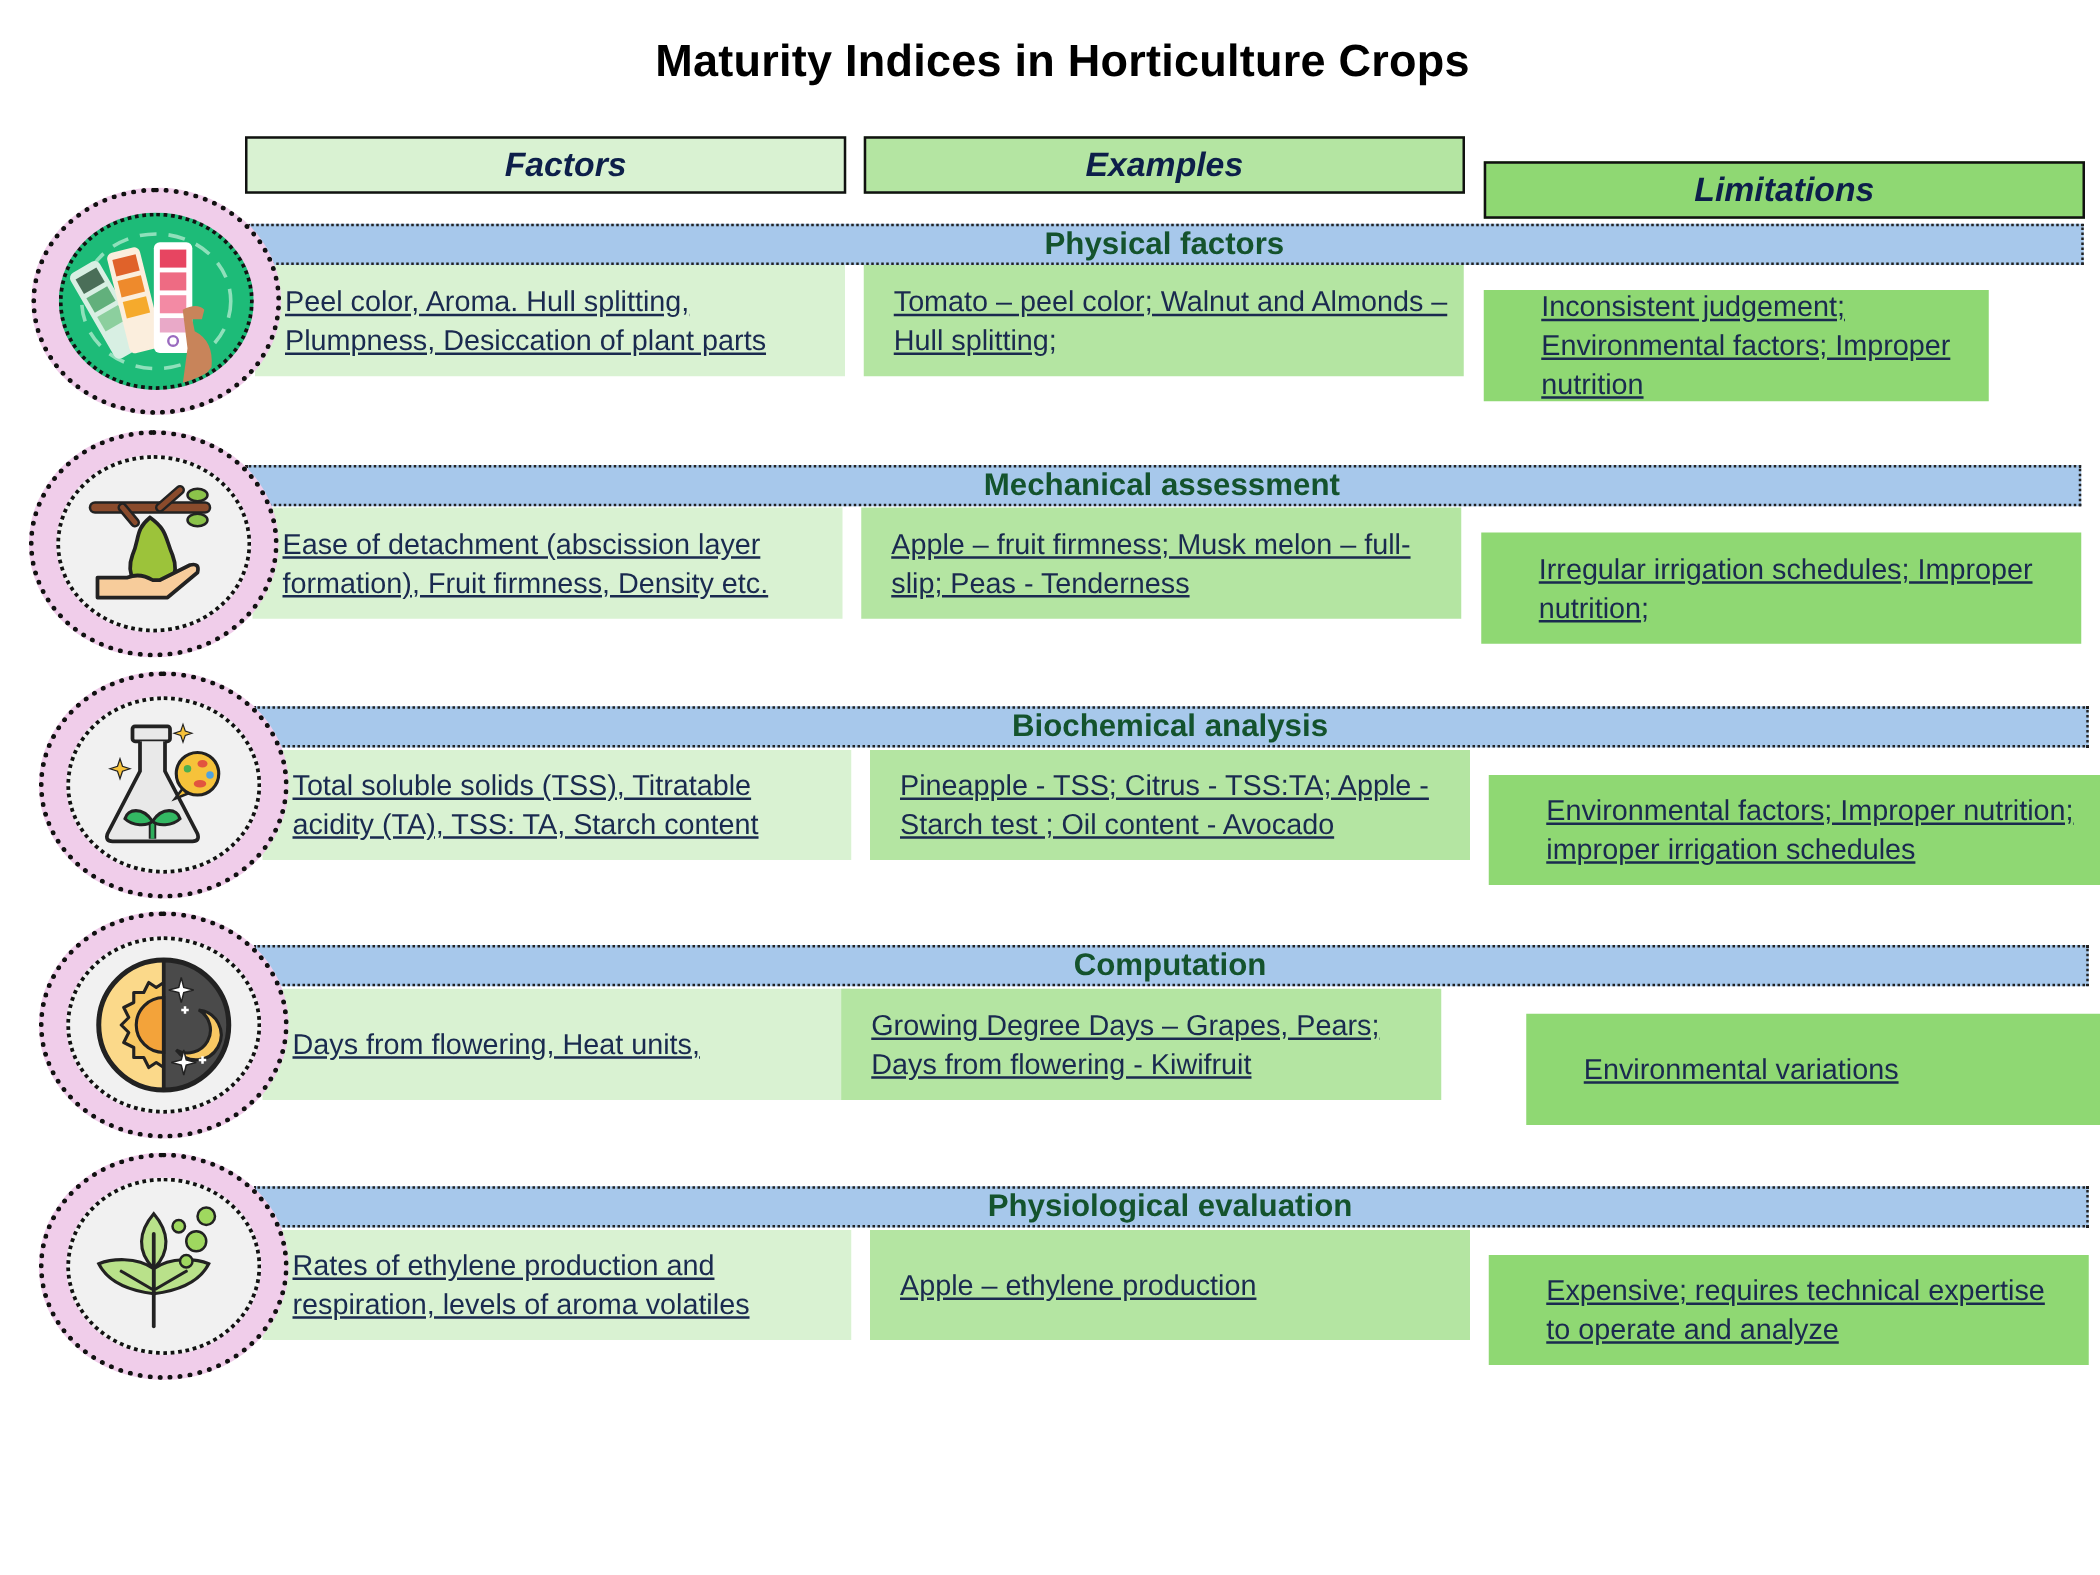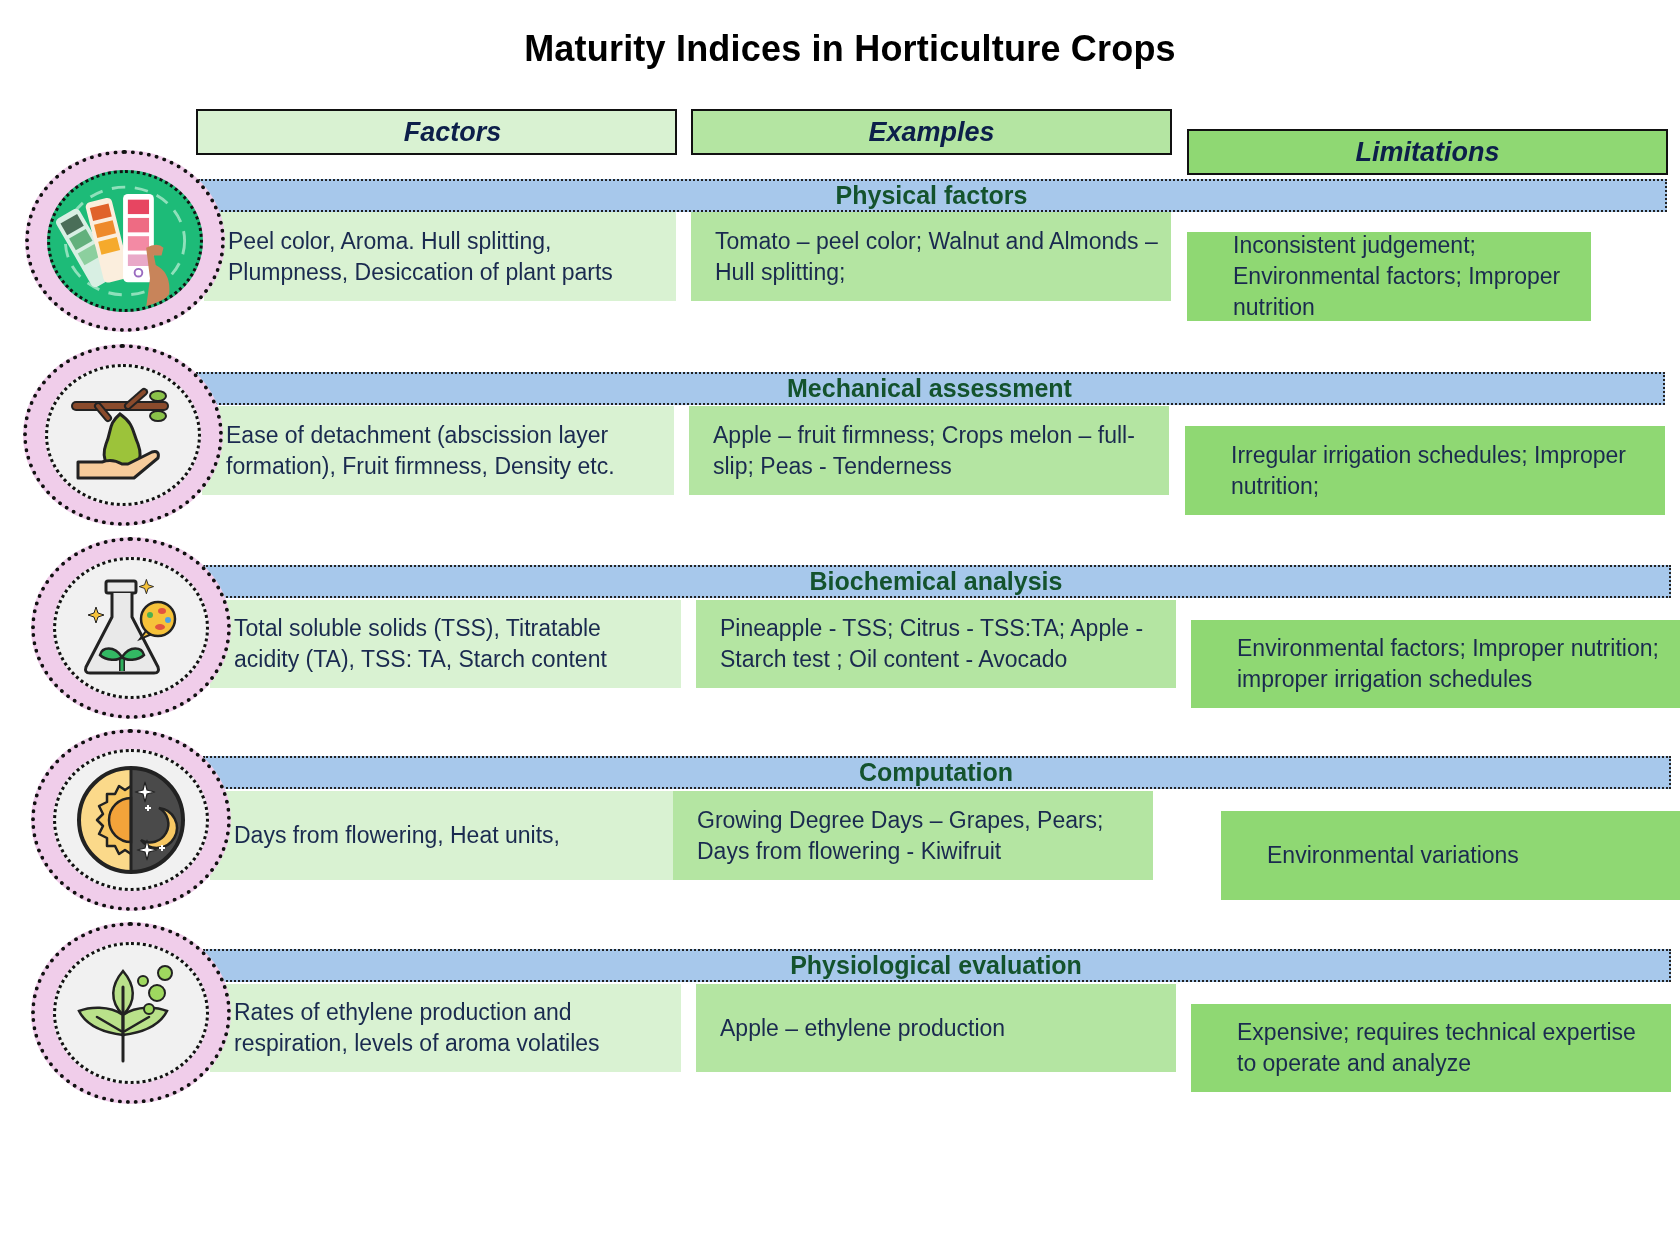--- a/index.html
+++ b/index.html
@@ -1,20 +1,20 @@
 <!DOCTYPE html>
 <html><head>
 <meta charset="utf-8">
 <style>
   html, body { margin:0; padding:0; background:#ffffff; }
   body { width:1680px; height:1260px; position:relative; overflow:hidden; font-family:"Liberation Sans", "DejaVu Sans", sans-serif; }
   .title { position:absolute; left:0; width:1700px; top:28px; text-align:center; font-size:36px; font-weight:bold; color:#000; letter-spacing:0.2px; }
   .hdr { position:absolute; top:109px; height:46px; box-sizing:border-box; border:2.5px solid #111; display:flex; align-items:center; justify-content:center; font-size:27px; font-weight:bold; font-style:italic; color:#0d1f4a; }
   .bar { position:absolute; height:33px; box-sizing:border-box; background:#a7c8eb; border-top:2px dotted #222; border-bottom:2px dotted #222; border-right:2px dotted #222; display:flex; align-items:center; justify-content:center; font-size:25px; font-weight:bold; color:#14532d; }
-  .cell { position:absolute; box-sizing:border-box; display:flex; align-items:center; padding-left:24px; padding-right:10px; font-size:23px; line-height:31px; color:#1a2a4f; }
+  .cell { position:absolute; box-sizing:border-box; display:flex; align-items:center; padding-left:24px; padding-right:10px; font-size:23px; line-height:31px; color:#1a2a4f;text-decoration:underline; }
   .c1 { background:#d9f2d2; }
   .c2 { background:#b4e5a2; }
   .c3 { background:#8fd873;margin-top:20px; }
   .badge { position:absolute; width:200px; height:182px; }
   .badge .outer { position:absolute; inset:0; border-radius:50%; background:#f0cdea; border:4px dotted #111; box-sizing:border-box; }
   .badge .inner { position:absolute; left:22px; top:20px; right:22px; bottom:20px; border-radius:50%; background:#f1f1f1; border:3px dotted #111; box-sizing:border-box; display:flex; align-items:center; justify-content:center; overflow:hidden; }
   .badge .inner.green { background:#1dbb78; }
   .badge svg { display:block; }
 </style>
 </head>
@@ -56,21 +56,21 @@
         <circle cx="92" cy="104" r="4" fill="none" stroke="#9a6bc0" stroke-width="2"></circle>
         <path d="M100 78 Q112 72 118 78 L116 86 L108 86 L110 96 Q126 104 124 126 L112 140 L100 140 L104 110 Z" fill="#c8845a"></path>
       </svg>
     </div>
   </div>
 </div>
 
 <div>
   <div class="bar" style="left:196px;top:372px;width:1469px;">Mechanical assessment</div>
   <div class="cell c1" style="left:202px;top:406px;width:472px;height:89px;">Ease of detachment (abscission layer formation), Fruit firmness, Density etc.</div>
-  <div class="cell c2" style="left:689px;top:406px;width:480px;height:89px;">Apple – fruit firmness; Crops melon – full-slip; Peas - Tenderness</div>
+  <div class="cell c2" style="left:689px;top:406px;width:480px;height:89px;">Apple – fruit firmness; Musk melon – full-slip; Peas - Tenderness</div>
   <div class="cell c3" style="left:1185px;top:406px;width:480px;height:89px;padding-left:46px;">Irregular irrigation schedules; Improper nutrition;</div>
   <div class="badge" style="left:23px;top:344px;">
     <div class="outer"></div>
     <div class="inner">
       <svg width="110" height="110" viewBox="0 0 110 110">
         <path d="M8 26 L96 26" stroke="#222" stroke-width="10" stroke-linecap="round"></path>
         <path d="M8 26 L96 26" stroke="#8a4b2c" stroke-width="6" stroke-linecap="round"></path>
         <path d="M60 26 L76 12" stroke="#222" stroke-width="8" stroke-linecap="round"></path>
         <path d="M60 26 L76 12" stroke="#8a4b2c" stroke-width="4" stroke-linecap="round"></path>
         <path d="M30 26 L40 38" stroke="#222" stroke-width="8" stroke-linecap="round"></path>

